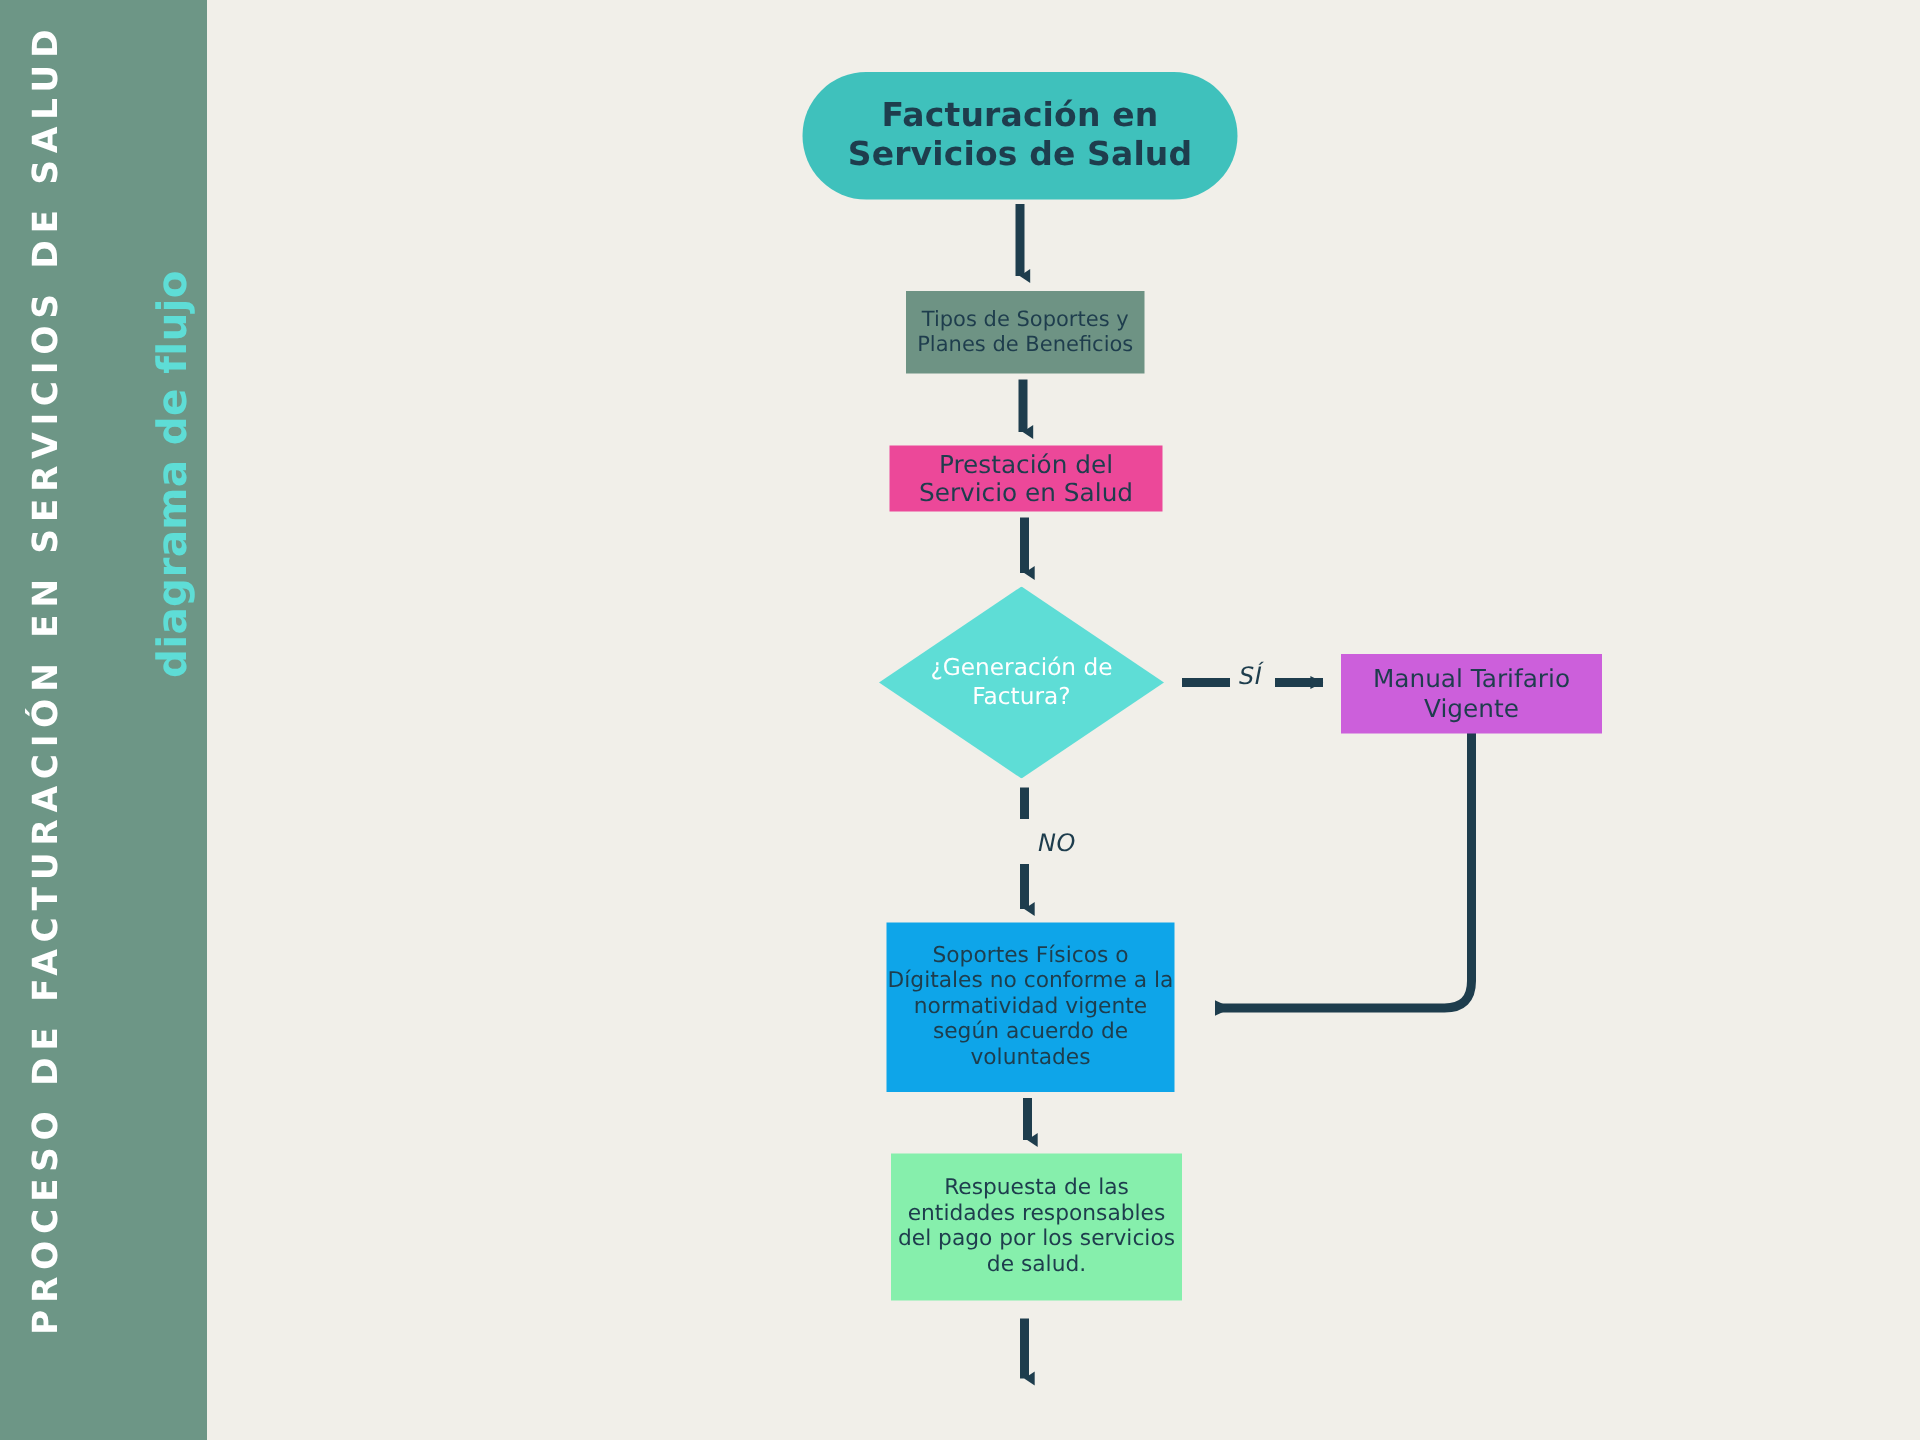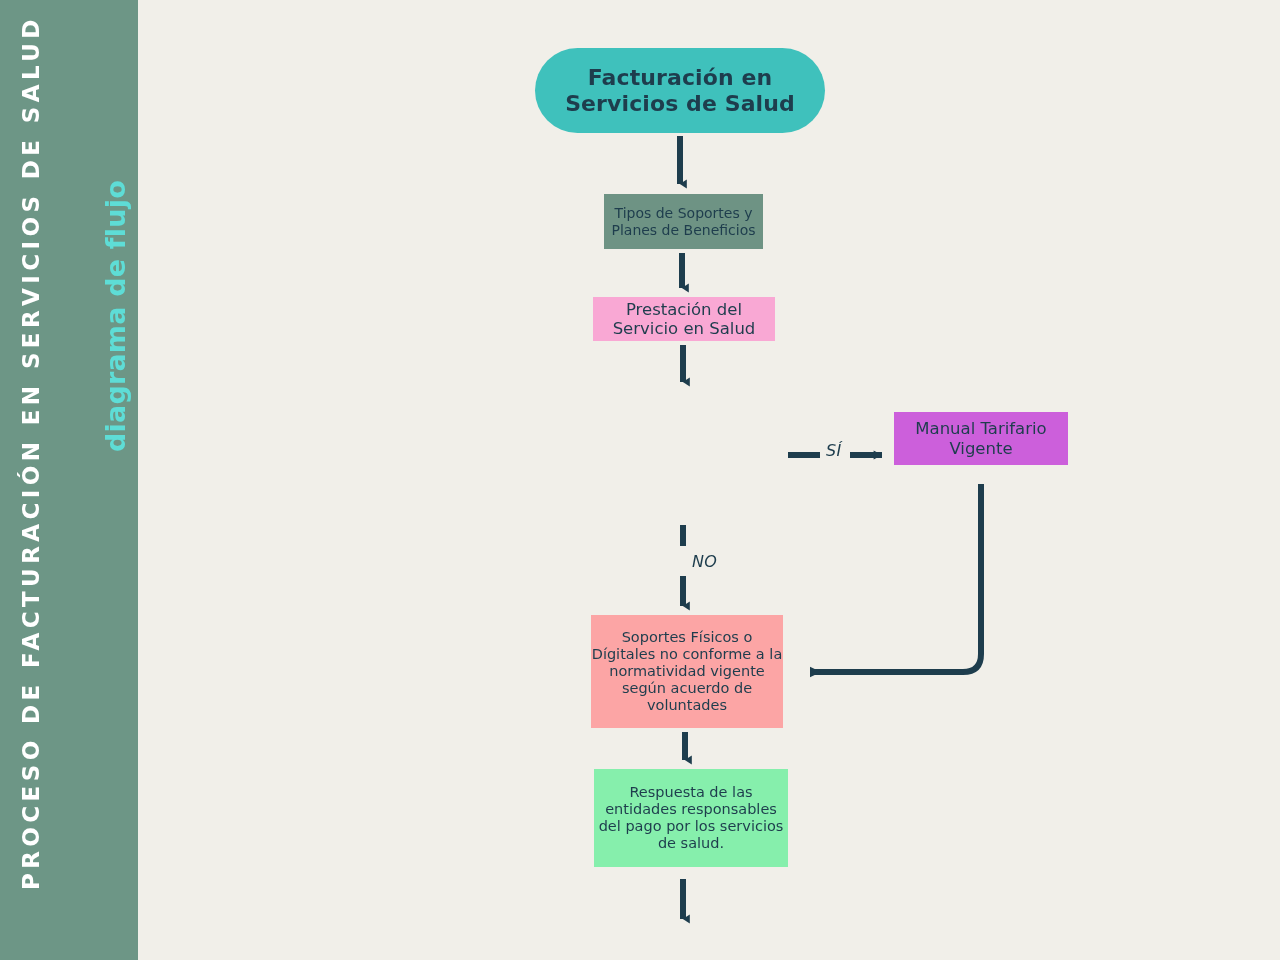--- a/index.html
+++ b/index.html
@@ -96,21 +96,21 @@
     left: 466px; top: 170px;
     width: 159px; height: 55px;
     background: #6E9384;
     font-size: 14px;
   }
 
   
   #node-prestacion {
     left: 455px; top: 273px;
     width: 182px; height: 44px;
-    background: #f9a8d4;
+    background: #ec4899;
     font-size: 16.5px;
   }
 
   
   #node-decision {
     left: 448px; top: 367px;
     width: 190px; height: 128px;
   }
   #node-decision .dshape {
     position: absolute;
@@ -123,31 +123,31 @@
     position: relative;
     z-index: 2;
     color: #FFFFFF;
     font-size: 15.5px;
     width: 160px;
     line-height: 1.2;
   }
 
   
   #node-manual {
-    left: 756px; top: 388px;
+    left: 756px; top: 412px;
     width: 174px; height: 53px;
     background: #CC5FDB;
     font-size: 16.5px;
   }
 
   
   #node-soportes {
     left: 453px; top: 591px;
     width: 192px; height: 113px;
-    background: #fca5a5;
+    background: #0ea5e9;
     font-size: 14.5px;
   }
 
   
   #node-respuesta {
     left: 456px; top: 745px;
     width: 194px; height: 98px;
     background: #86efac;
     font-size: 14.5px;
   }
@@ -206,20 +206,24 @@
 
     <line x1="545" y1="855" x2="545" y2="895" stroke="#1E3D4D" stroke-width="6" marker-end="url(#arrowDown)"></line>
   </svg>
 
   <div class="node" id="node-title">Facturación en Servicios de Salud</div>
 
   <div class="node" id="node-usuarios">Tipos de Soportes y Planes de Beneficios</div>
 
   <div class="node" id="node-prestacion">Prestación del Servicio en Salud</div>
 
+  <div class="node" id="node-decision">
+    <span class="dshape"></span>
+    <span class="dlabel">¿Generación de Factura?</span>
+  </div>
 
   <div class="node" id="node-manual">Manual Tarifario Vigente</div>
 
   <div class="node" id="node-soportes">Soportes Físicos o Dígitales no conforme a la normatividad vigente según acuerdo de voluntades</div>
 
   <div class="node" id="node-respuesta">Respuesta de las entidades responsables del pago por los servicios de salud.</div>
 
   <div class="edge-label" id="label-si">SÍ</div>
 
   <div class="edge-label" id="label-no">NO</div>

